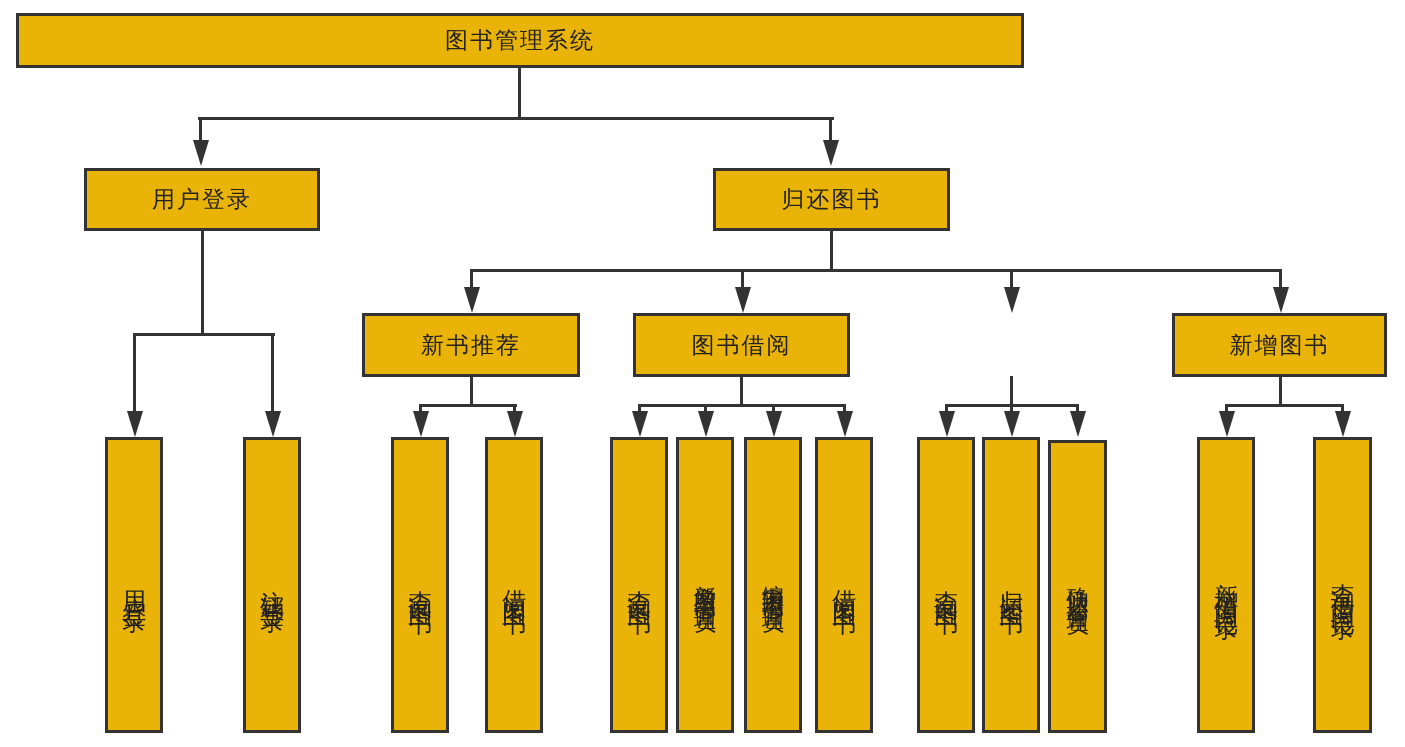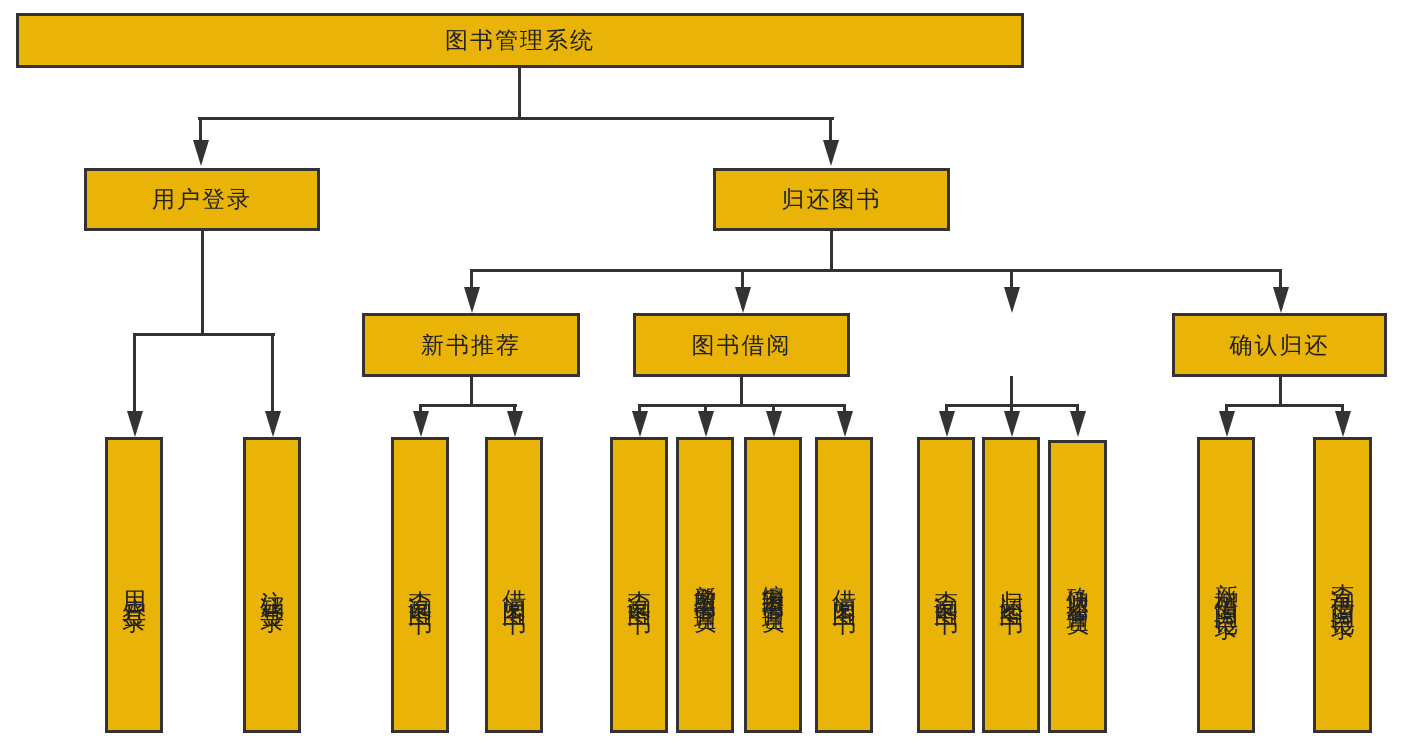--- a/index.html
+++ b/index.html
@@ -55,21 +55,21 @@
 
   <div class="line" style="left:830px;top:229px;width:3px;height:42px"></div>
   <div class="line" style="left:470px;top:269px;width:812px;height:3px"></div>
   <div class="drop" style="left:470px;top:269px;height:18px"></div>
   <div class="drop" style="left:741px;top:269px;height:18px"></div>
   <div class="drop" style="left:1010px;top:269px;height:18px"></div>
   <div class="drop" style="left:1279px;top:269px;height:18px"></div>
 
   <div class="box hlabel" style="left:633px;top:313px;width:217px;height:64px">图书借阅</div>
   <div class="box hlabel" style="left:362px;top:313px;width:218px;height:64px">新书推荐</div>
-  <div class="box hlabel" style="left:1172px;top:313px;width:215px;height:64px">确认归还</div>
+  <div class="box hlabel" style="left:1172px;top:313px;width:215px;height:64px">新增图书</div>
 
   <div class="line" style="left:470px;top:376px;width:3px;height:31px"></div>
   <div class="line" style="left:419px;top:404px;width:98px;height:3px"></div>
   <div class="drop" style="left:419px;top:404px;height:7px"></div>
   <div class="drop" style="left:513px;top:404px;height:7px"></div>
 
   <div class="line" style="left:740px;top:376px;width:3px;height:31px"></div>
   <div class="line" style="left:638px;top:404px;width:208px;height:3px"></div>
   <div class="drop" style="left:638px;top:404px;height:7px"></div>
   <div class="drop" style="left:704px;top:404px;height:7px"></div>

